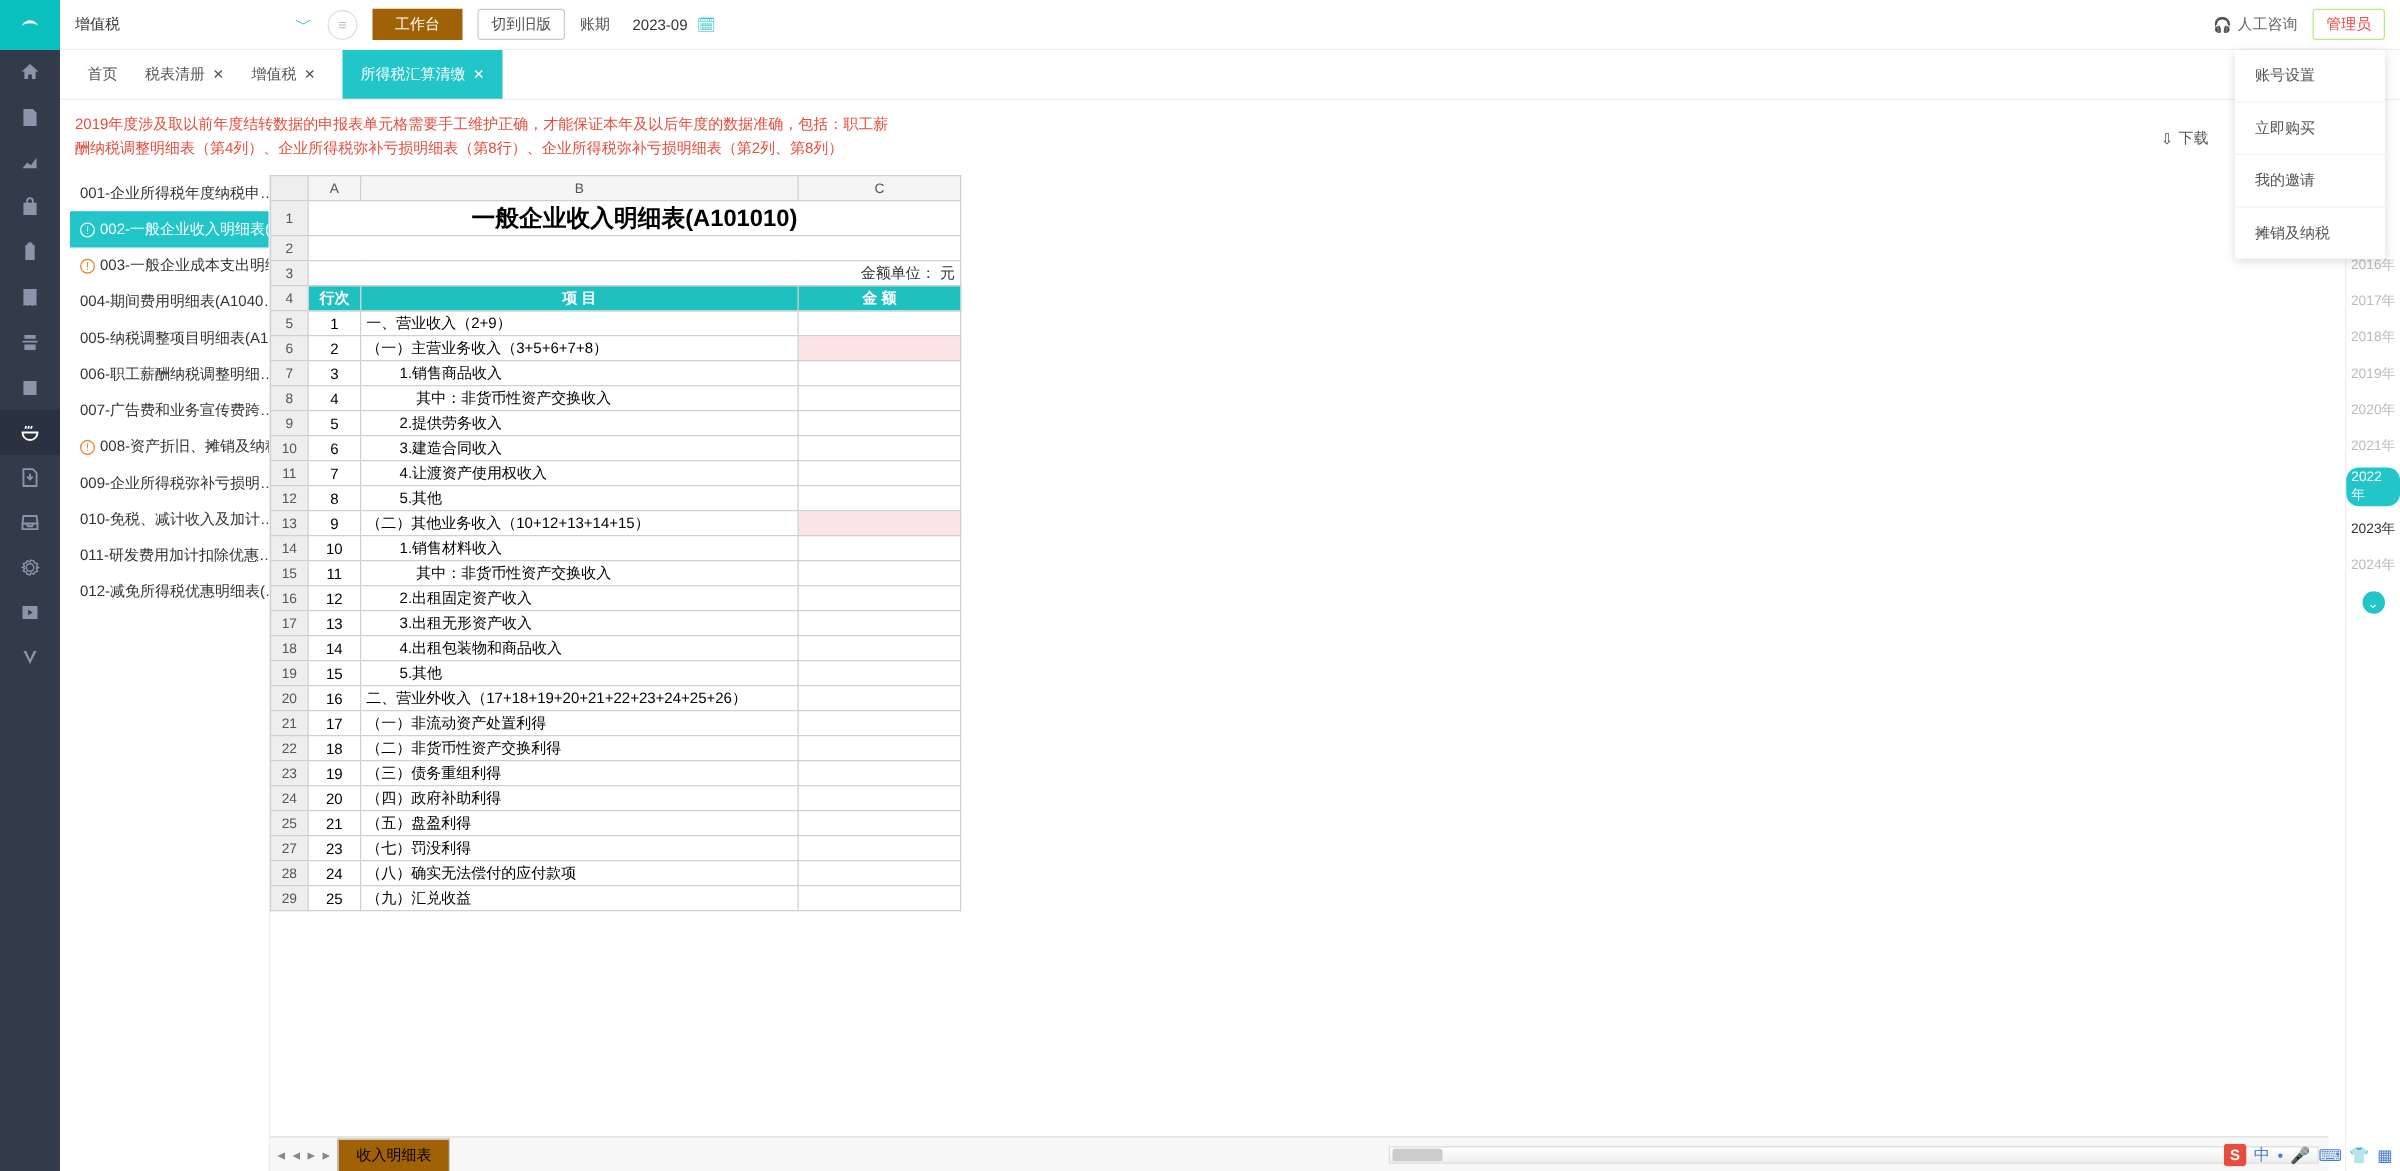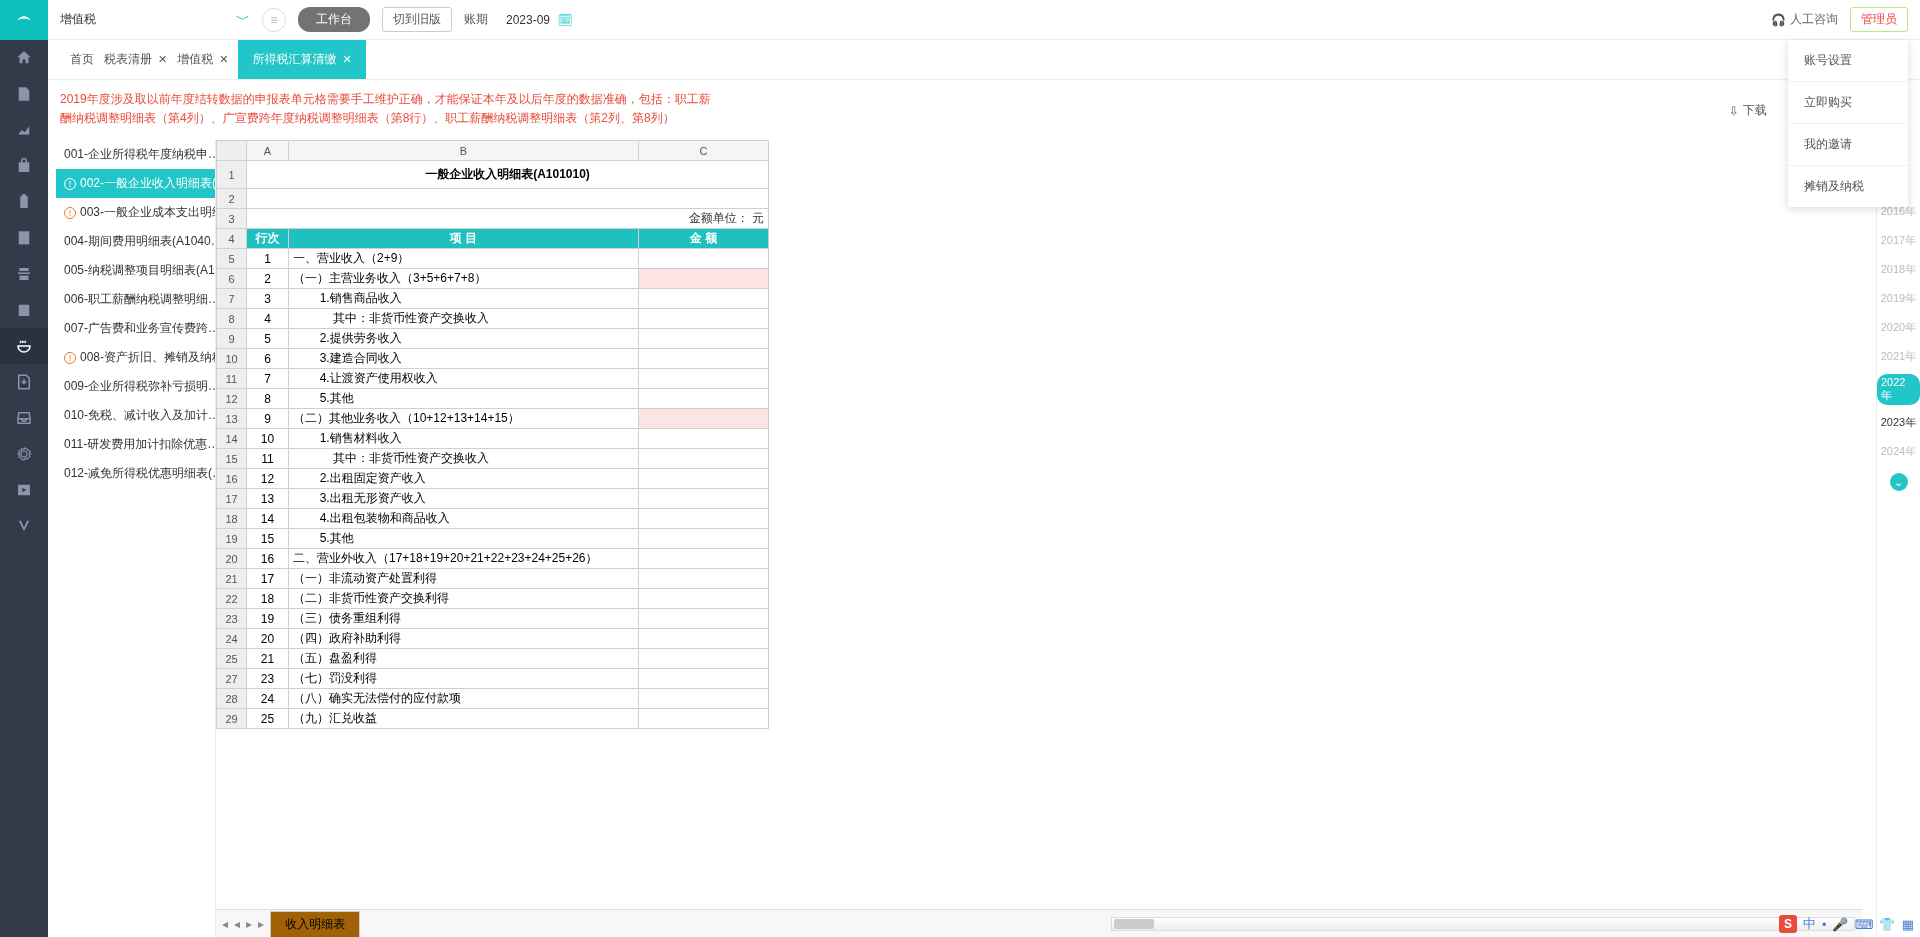--- a/index.html
+++ b/index.html
@@ -12,36 +12,36 @@
 .rail-item { width: 48px; height: 36px; display: flex; align-items: center; justify-content: center; color: #8a95aa; cursor: pointer; }
 .rail-item.active { color: #fff; background: #2a3140; }
 .rail svg { width: 18px; height: 18px; fill: currentColor; }
 
 
 .main { flex: 1; display: flex; flex-direction: column; position: relative; }
 .topbar { height: 40px; border-bottom: 1px solid #eee; display: flex; align-items: center; padding: 0 12px; gap: 12px; }
 .combo { min-width: 190px; display: flex; align-items: center; justify-content: space-between; color: #333; cursor: pointer; }
 .chev { color: #17bbcc; font-size: 14px; }
 .round-btn { width: 24px; height: 24px; border-radius: 50%; border: 1px solid #ddd; color: #bbb; display: flex; align-items: center; justify-content: center; cursor: pointer; }
-.pill { padding: 4px 18px; border-radius: 12px; background: #737373; color: #fff; cursor: pointer; }
+.pill { padding: 4px 18px; border-radius: 0; background: #a16207; color: #fff; cursor: pointer; }
 .ghost { padding: 3px 10px; border: 1px solid #ccc; border-radius: 3px; color: #555; cursor: pointer; }
 .period { color: #555; }
 .period-val { margin-left: 6px; color: #333; margin-top: 12px; }
 .cal-ico { color: #23c6c8; margin-left: 4px; }
 .topbar-spacer { flex: 1; }
 .link-ico { display: flex; align-items: center; gap: 4px; color: #666; cursor: pointer; }
 .admin-btn { padding: 3px 10px; border: 1px solid #b8e986; border-radius: 3px; color: #ef4444; cursor: pointer; }
 
 
 .dropdown { position: absolute; right: 12px; top: 40px; width: 120px; background: #fff; box-shadow: 0 2px 8px rgba(0,0,0,.15); z-index: 100; }
 .dropdown div { padding: 12px 16px; color: #555; cursor: pointer; border-top: 1px solid #f2f2f2; }
 .dropdown div:first-child { border-top: none; }
 
 
-.tabs { height: 40px; display: flex; align-items: center; gap: 10px; padding: 0 22px; border-bottom: 1px solid #eee; }
+.tabs { height: 40px; display: flex; align-items: center; gap: 22px; padding: 0 22px; border-bottom: 1px solid #eee; }
 .tab { display: flex; align-items: center; gap: 6px; color: #555; cursor: pointer; height: 100%; }
 .tab.active { background: #23c6c8; color: #fff; padding: 0 14px; }
 .close-x { font-size: 11px; cursor: pointer; }
 
 
 .content { flex: 1; display: flex; position: relative; overflow: hidden; }
 .notice-area { position: absolute; left: 12px; right: 520px; top: 10px; color: #e74c3c; line-height: 1.6; font-size: 12px; max-width: 660px; }
 .toolbar-right { position: absolute; right: 28px; top: 22px; display: flex; gap: 22px; color: #555; }
 .toolbar-right span { cursor: pointer; display: flex; align-items: center; gap: 4px; }
 
@@ -56,21 +56,21 @@
 
 .sheet-wrap { flex: 1; display: flex; flex-direction: column; overflow: hidden; position: relative; }
 .sheet { overflow: auto; flex: 1; }
 table { border-collapse: collapse; }
 .colhead th { background: #f5f5f5; border: 1px solid #d0d0d0; font-weight: normal; color: #555; height: 20px; font-size: 11px; text-align: center; }
 .colhead th.rh { width: 30px; background:#eee; }
 .colA { width: 42px; } .colB { width: 350px; } .colC { width: 130px; }
 td { border: 1px solid #d0d0d0; height: 20px; padding: 0 4px; font-size: 12px; }
 td.rh { background: #eee; text-align: center; color: #555; width: 30px; font-size: 11px; }
 td.hdr-teal { background: #1fc0c0; color: #fff; text-align: center; font-weight: bold; }
-td.title-cell { text-align: center; font-size: 12px; font-weight: bold; height: 28px; border-left:none;border-right:1px solid #d0d0d0; }
+td.title-cell { text-align: center; font-size: 19px; font-weight: bold; height: 28px; border-left:none;border-right:1px solid #d0d0d0; }
 td.unit { text-align: right; color: #333; }
 td.num { text-align: center; }
 td.pink { background: #fce4e4; }
 td.txt { white-space: nowrap; }
 
 
 .sheet-footer { height: 28px; border-top: 1px solid #ddd; display: flex; align-items: center; background: #f7f7f7; }
 .sheet-footer .arrows { display:flex; padding: 0 6px; gap:6px; color:#888;}
 .sheet-tab { padding: 4px 14px; background: #a16207; border: 1px solid #ccc; border-bottom-color:#fff; margin-bottom:-1px; cursor:pointer; }
 .sheet-footer .scrollbar { flex:1; height:14px; margin:0 8px; background: linear-gradient(#fff,#eee); border:1px solid #ddd; position: relative;}
@@ -213,21 +213,21 @@
           <span>增值税</span>
           <span class="close-x">✕</span>
         </div>
         <div class="tab active">
           <span>所得税汇算清缴</span>
           <span class="close-x">✕</span>
         </div>
       </div>
 
     <div class="content">
-      <div class="notice-area">2019年度涉及取以前年度结转数据的申报表单元格需要手工维护正确，才能保证本年及以后年度的数据准确，包括：职工薪酬纳税调整明细表（第4列）、广宣费跨年度纳税调整明细表（第8行）、职工薪酬纳税调整明细表（第2列、第8列）</div>
+      <div class="notice-area">2019年度涉及取以前年度结转数据的申报表单元格需要手工维护正确，才能保证本年及以后年度的数据准确，包括：职工薪酬纳税调整明细表（第4列）、企业所得税弥补亏损明细表（第8行）、企业所得税弥补亏损明细表（第2列、第8列）</div>
       <div class="toolbar-right">
         <span>⇩ <i style="font-style:normal">下载</i></span>
         <span>🖨 <i style="font-style:normal">打印</i></span>
         <span>↻ <i style="font-style:normal">重置</i></span>
       </div>
 
       <div class="body-wrap">
 
         <div class="form-list" id="form-list">
             <div class="form-item">

